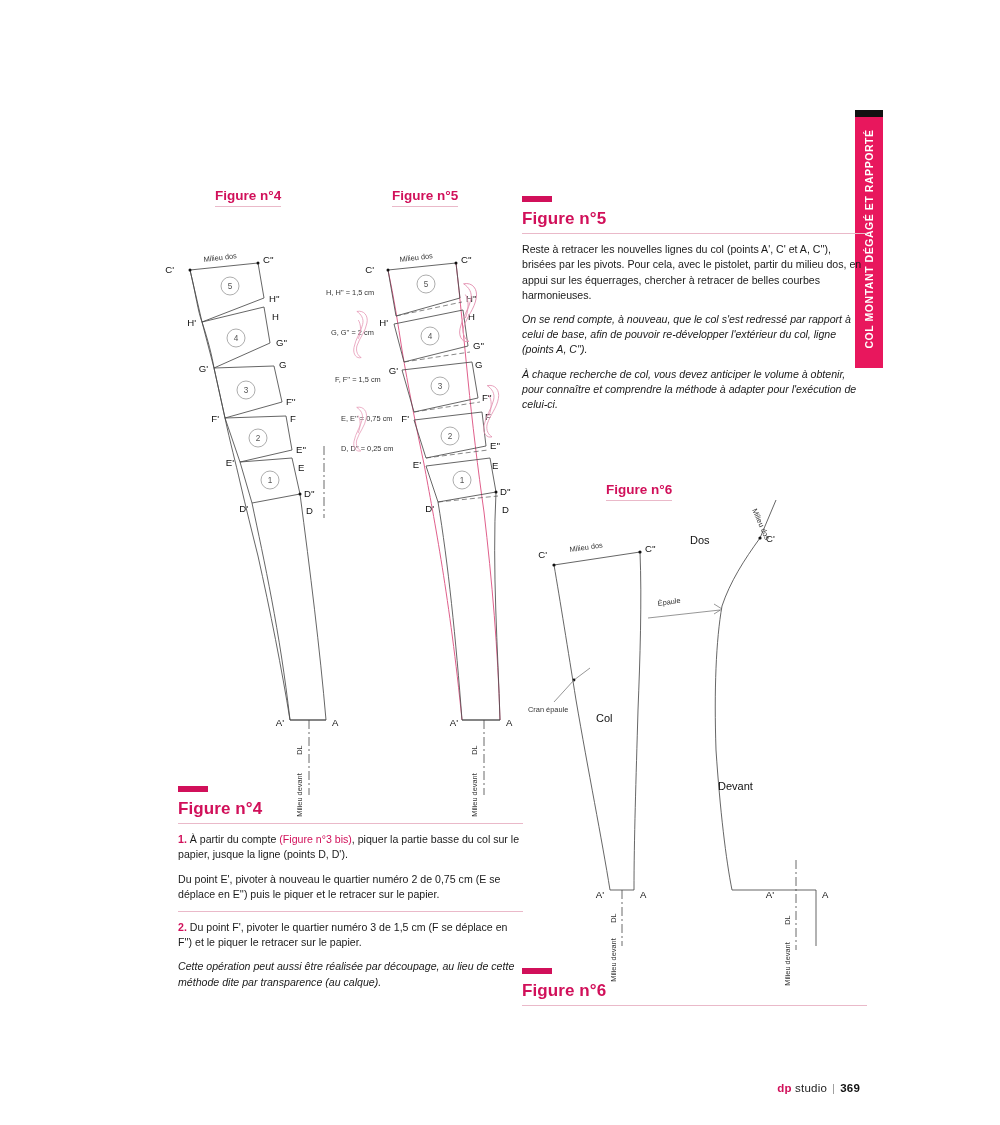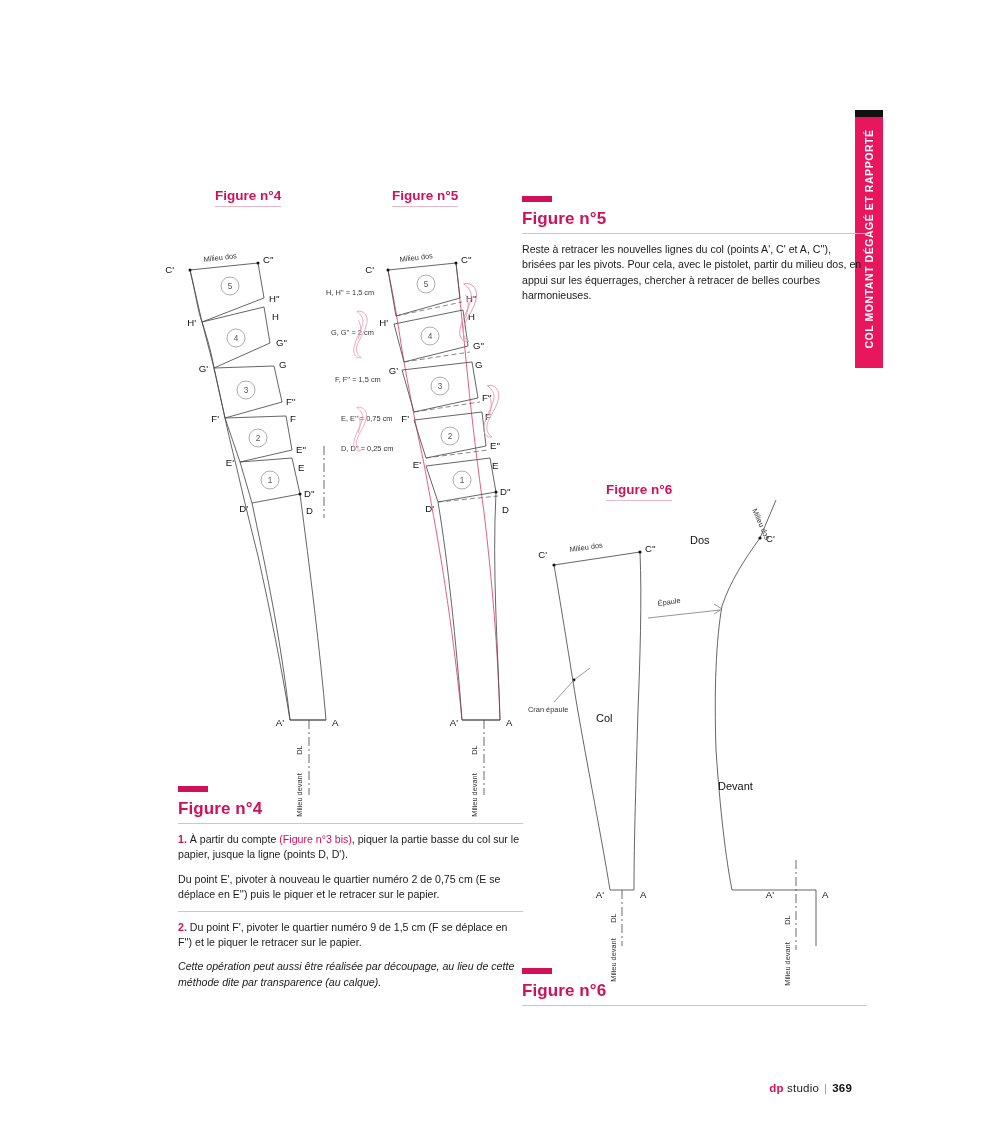--- a/index.html
+++ b/index.html
@@ -52,21 +52,21 @@
   .sep{height:1px;background:#eab9c9;margin:7px 0 8px 0;}
   .num{color:#d1105a;font-weight:700;}
   .pink{color:#d1105a;}
 
   #block-fig5{left:522px;top:196px;}
   #block-fig4{left:178px;top:786px;}
   #block-fig6{left:522px;top:968px;}
 
   
   .footer{
-    position:absolute;right:148px;top:1082px;font-size:11.5px;letter-spacing:.2px;
+    position:absolute;right:140px;top:1082px;font-size:11.5px;letter-spacing:.2px;
   }
   .footer .dp{color:#d1105a;font-weight:700;}
   .footer .st{color:#222;}
   .footer .bar{color:#999;margin:0 5px;}
   .footer .pg{color:#111;font-weight:700;}
 
   
   svg{position:absolute;overflow:visible;}
   .ln{stroke:#4a4a4a;stroke-width:.85;fill:none;}
   .ln-thin{stroke:#6a6a6a;stroke-width:.7;fill:none;}
@@ -295,30 +295,32 @@
     <line class="ln-axis" x1="266" y1="370" x2="266" y2="460"></line>
     <text class="lbl-s" transform="translate(260,430) rotate(-90)" text-anchor="middle">DL</text>
     <text class="lbl-s" transform="translate(260,430) rotate(-90)" x="-44" text-anchor="middle">Milieu devant</text>
   </svg>
 
   <div class="block" id="block-fig5">
     <div class="rule"></div>
     <h2>Figure n°5</h2>
     <div class="hrule"></div>
     <p>Reste à retracer les nouvelles lignes du col (points A', C' et A, C''), brisées par les pivots. Pour cela, avec le pistolet, partir du milieu dos, en appui sur les équerrages, chercher à retracer de belles courbes harmonieuses.</p>
+    <p class="italic">On se rend compte, à nouveau, que le col s'est redressé par rapport à celui de base, afin de pouvoir re-développer l'extérieur du col, ligne (points A, C'').</p>
+    <p class="italic">À chaque recherche de col, vous devez anticiper le volume à obtenir, pour connaître et comprendre la méthode à adapter pour l'exécution de celui-ci.</p>
   </div>
 
   <div class="block" id="block-fig4">
     <div class="rule"></div>
     <h2>Figure n°4</h2>
     <div class="hrule"></div>
     <p><span class="num">1.</span><span> À partir du compte </span><span class="pink">(Figure n°3 bis)</span><span>, piquer la partie basse du col sur le papier, jusque la ligne (points D, D').</span></p>
     <p>Du point E', pivoter à nouveau le quartier numéro 2 de 0,75 cm (E se déplace en E'') puis le piquer et le retracer sur le papier.</p>
     <div class="sep"></div>
-    <p><span class="num">2.</span><span> Du point F', pivoter le quartier numéro 9 de 1,5 cm (F se déplace en F'') et le piquer le retracer sur le papier.</span></p>
+    <p><span class="num">2.</span><span> Du point F', pivoter le quartier numéro 3 de 1,5 cm (F se déplace en F'') et le piquer le retracer sur le papier.</span></p>
     <p class="italic" style="">Cette opération peut aussi être réalisée par découpage, au lieu de cette méthode dite par transparence (au calque).</p>
   </div>
 
   <div class="block" id="block-fig6">
     <div class="rule"></div>
     <h2>Figure n°6</h2>
     <div class="hrule"></div>
   </div>
 
   <div class="footer">

